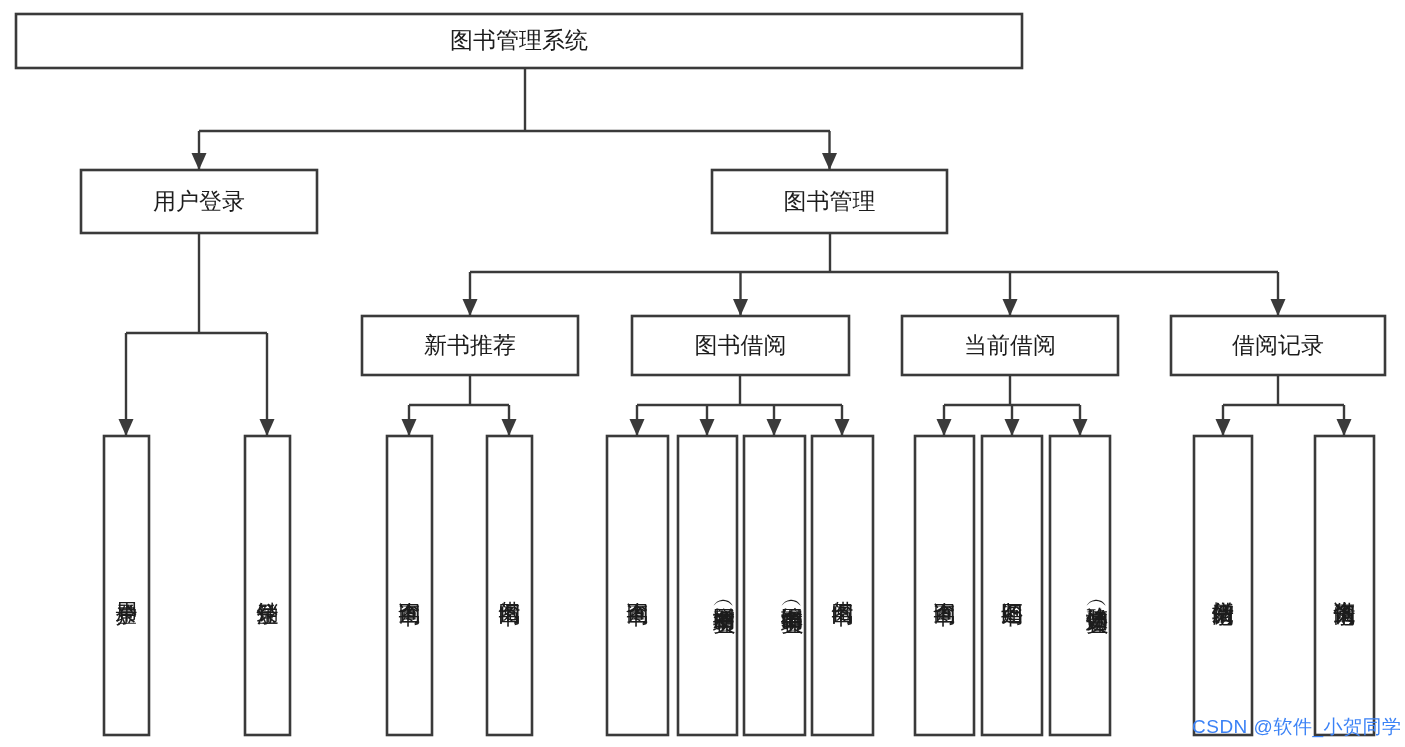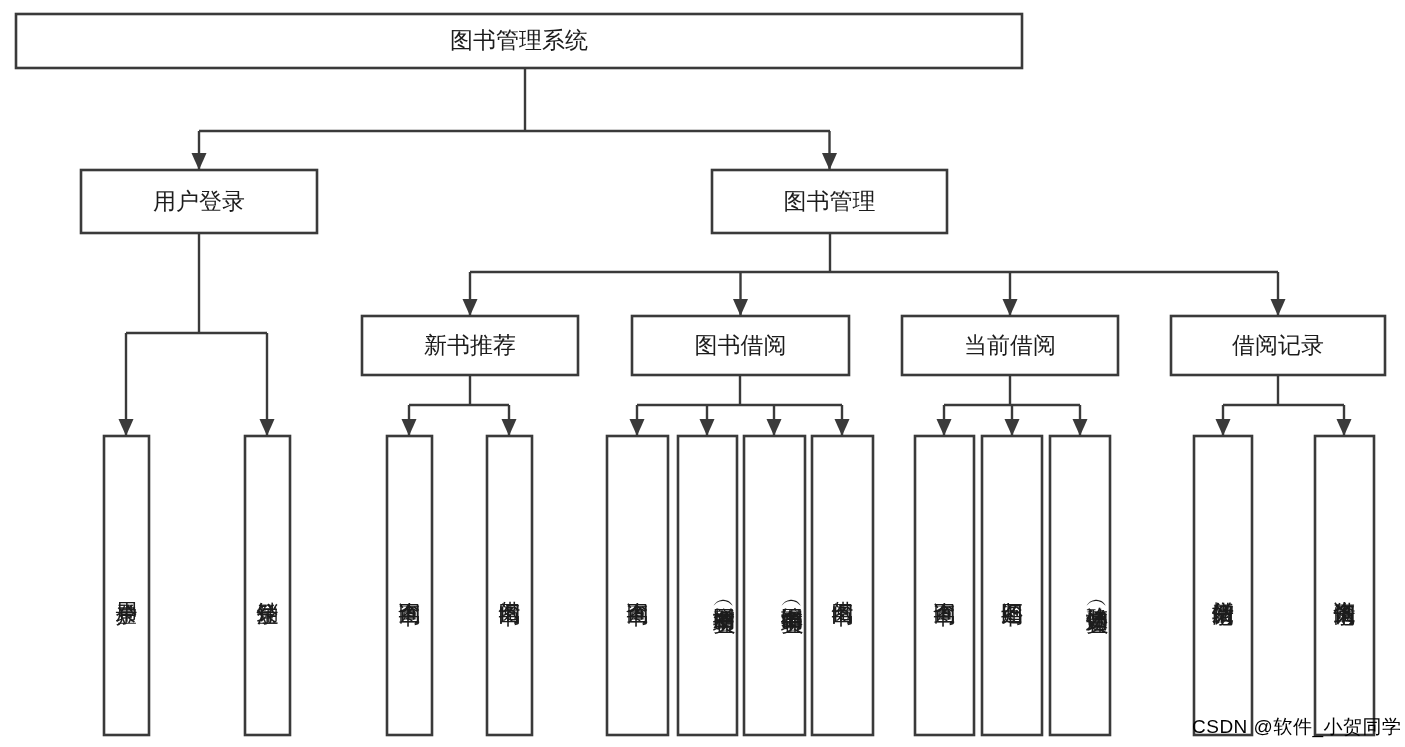--- a/index.html
+++ b/index.html
@@ -71,21 +71,21 @@
     justify-content: center;
     pointer-events: none;
   }
   .leaf-label.centered {
     align-items: center;
   }
   .watermark {
     position: absolute;
     font-family: "Liberation Sans", sans-serif;
     font-size: 19px;
-    color: #000000;
+    color: #3b82f6;
     white-space: nowrap;
     letter-spacing: 0.5px;
   }
 </style>
 </head>
 <body>
 
 <div id="diagram-root">
 
   <svg class="tree-canvas" viewBox="0 0 1405 747" xmlns="http://www.w3.org/2000/svg">

